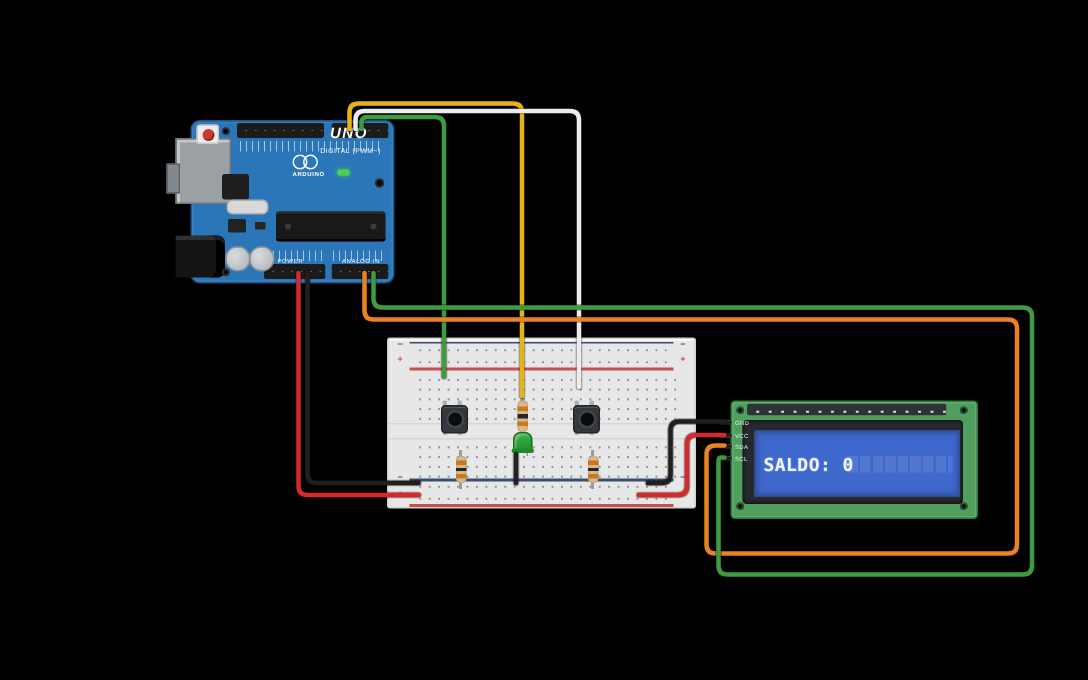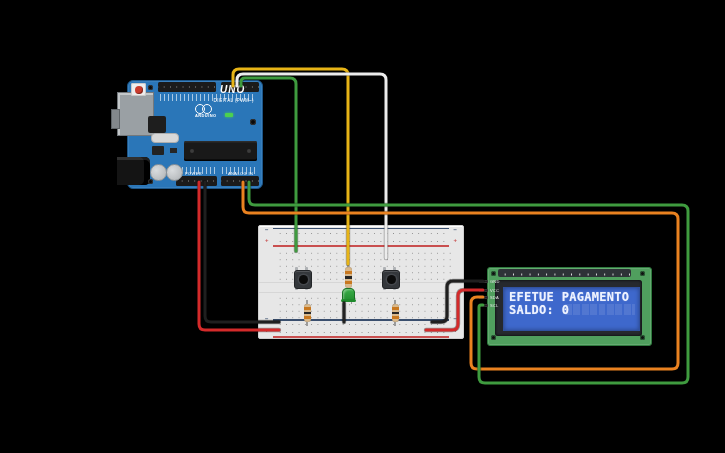--- a/index.html
+++ b/index.html
@@ -170,21 +170,20 @@
   <div class="abs res-body" style="left: 391.5px; top: 304px; width: 7px; height: 18px; background-color: rgb(217, 185, 140);">
     <div class="res-band" style="top:3px;background:#c87820;"></div>
     <div class="res-band" style="top:7.5px;background:#262626;"></div>
     <div class="res-band" style="top:12px;background:#c87820;"></div>
   </div>
 
   <div class="abs lcd-pcb" style="left: 487px; top: 267px; width: 163px; height: 77px; background-color: rgb(80, 159, 94);"></div>
   <div class="abs lcd-pinstrip" style="left:498px;top:269px;width:133px;height:8px;"></div>
   <div class="abs lcd-bezel" style="left: 495px; top: 280px; width: 147px; height: 56px; background-color: rgb(38, 41, 46);"></div>
   <div class="abs lcd-screen" style="left: 503px; top: 287px; width: 135px; height: 42px; background-color: rgb(62, 104, 204);"></div>
-  <div class="abs lcd-line" style="left: 509px; top: 290px; color: rgb(238, 242, 255);">EFETUE PAGAMENTO</div>
   <div class="abs lcd-line" style="left: 509px; top: 303px; color: rgb(238, 242, 255);">SALDO: 0</div>
   <div class="abs lcd-cells" style="left:565px;top:304px;width:70px;height:11px;"></div>
   <div class="abs screw" style="left:491px;top:271px;"></div>
   <div class="abs screw" style="left:640px;top:271px;"></div>
   <div class="abs screw" style="left:491px;top:335px;"></div>
   <div class="abs screw" style="left:640px;top:335px;"></div>
 
   <div class="abs lcd-pin" style="left:479px;top:279.5px;width:9px;height:3px;"></div>
   <div class="abs lcd-pin" style="left:479px;top:288.5px;width:9px;height:3px;"></div>
   <div class="abs lcd-pin" style="left:479px;top:295.5px;width:9px;height:3px;"></div>

